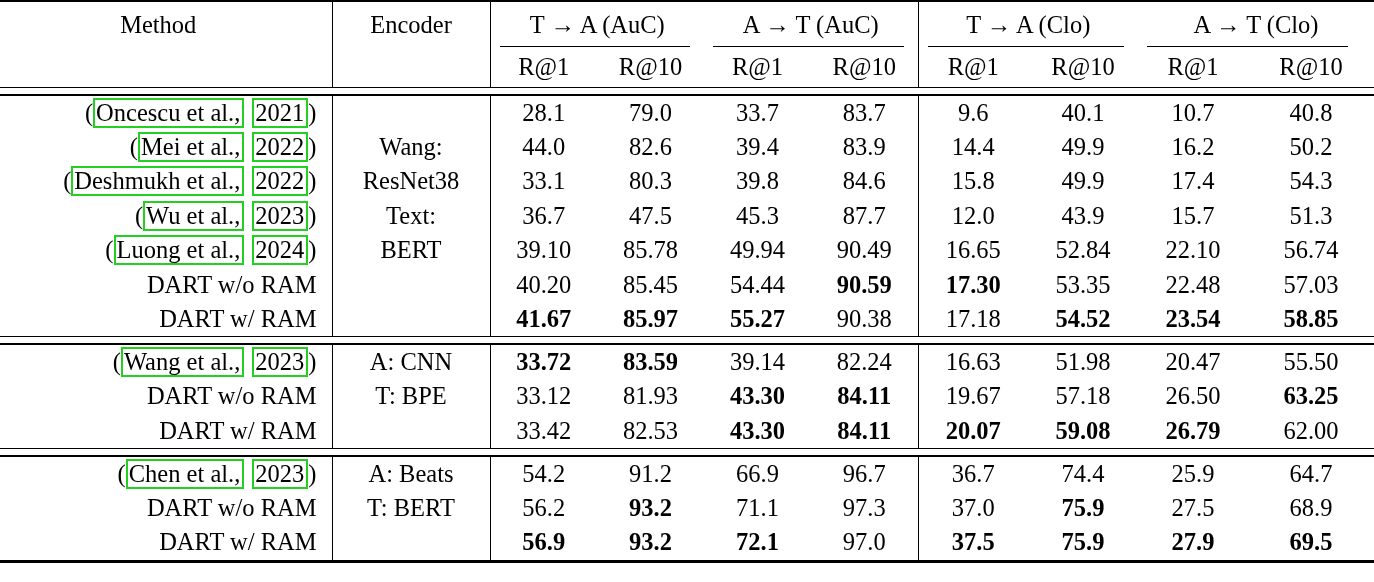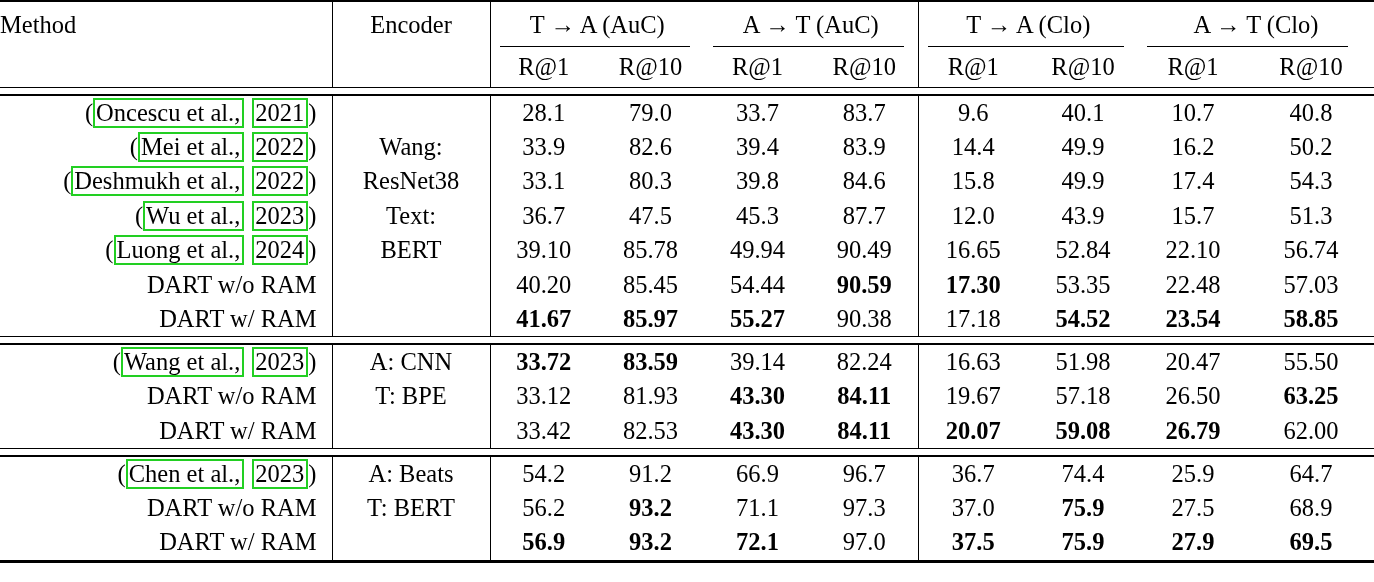--- a/index.html
+++ b/index.html
@@ -19,21 +19,21 @@
   }
   thead th {
     font-weight: normal;
     font-size: 24.5px;
     padding: 0;
     vertical-align: middle;
   }
   thead tr.grp-row th { height: 45px; }
   thead tr.sub-row th { height: 40px; }
   .bar-r { border-right: 1.7px solid #000; }
-  th.method-h { text-align: left; padding-right: 15px; }
+  th.method-h { text-align: center; padding-right: 15px; }
   th.group-h { position: relative; text-align: center; }
   th.group-h::after {
     content: "";
     position: absolute;
     left: 9px; right: 14px; bottom: 0;
     border-bottom: 1.7px solid #000;
   }
   th.group-h.last-g::after { right: 26px; }
   tr.sep td {
     height: 5.5px;
@@ -125,21 +125,21 @@
         <td class="num">79.0</td>
         <td class="num">33.7</td>
         <td class="num bar-r">83.7</td>
         <td class="num">9.6</td>
         <td class="num">40.1</td>
         <td class="num">10.7</td>
         <td class="num last">40.8</td>
       </tr>
       <tr>
         <td class="method-cell bar-r"><span>(</span><span class="cite-box">Mei et al.,</span><span class="cite-box cite-year">2022</span><span>)</span></td>
-        <td class="num">33.9</td>
+        <td class="num">44.0</td>
         <td class="num">82.6</td>
         <td class="num">39.4</td>
         <td class="num bar-r">83.9</td>
         <td class="num">14.4</td>
         <td class="num">49.9</td>
         <td class="num">16.2</td>
         <td class="num last">50.2</td>
       </tr>
       <tr>
         <td class="method-cell bar-r"><span>(</span><span class="cite-box">Deshmukh et al.,</span><span class="cite-box cite-year">2022</span><span>)</span></td>

